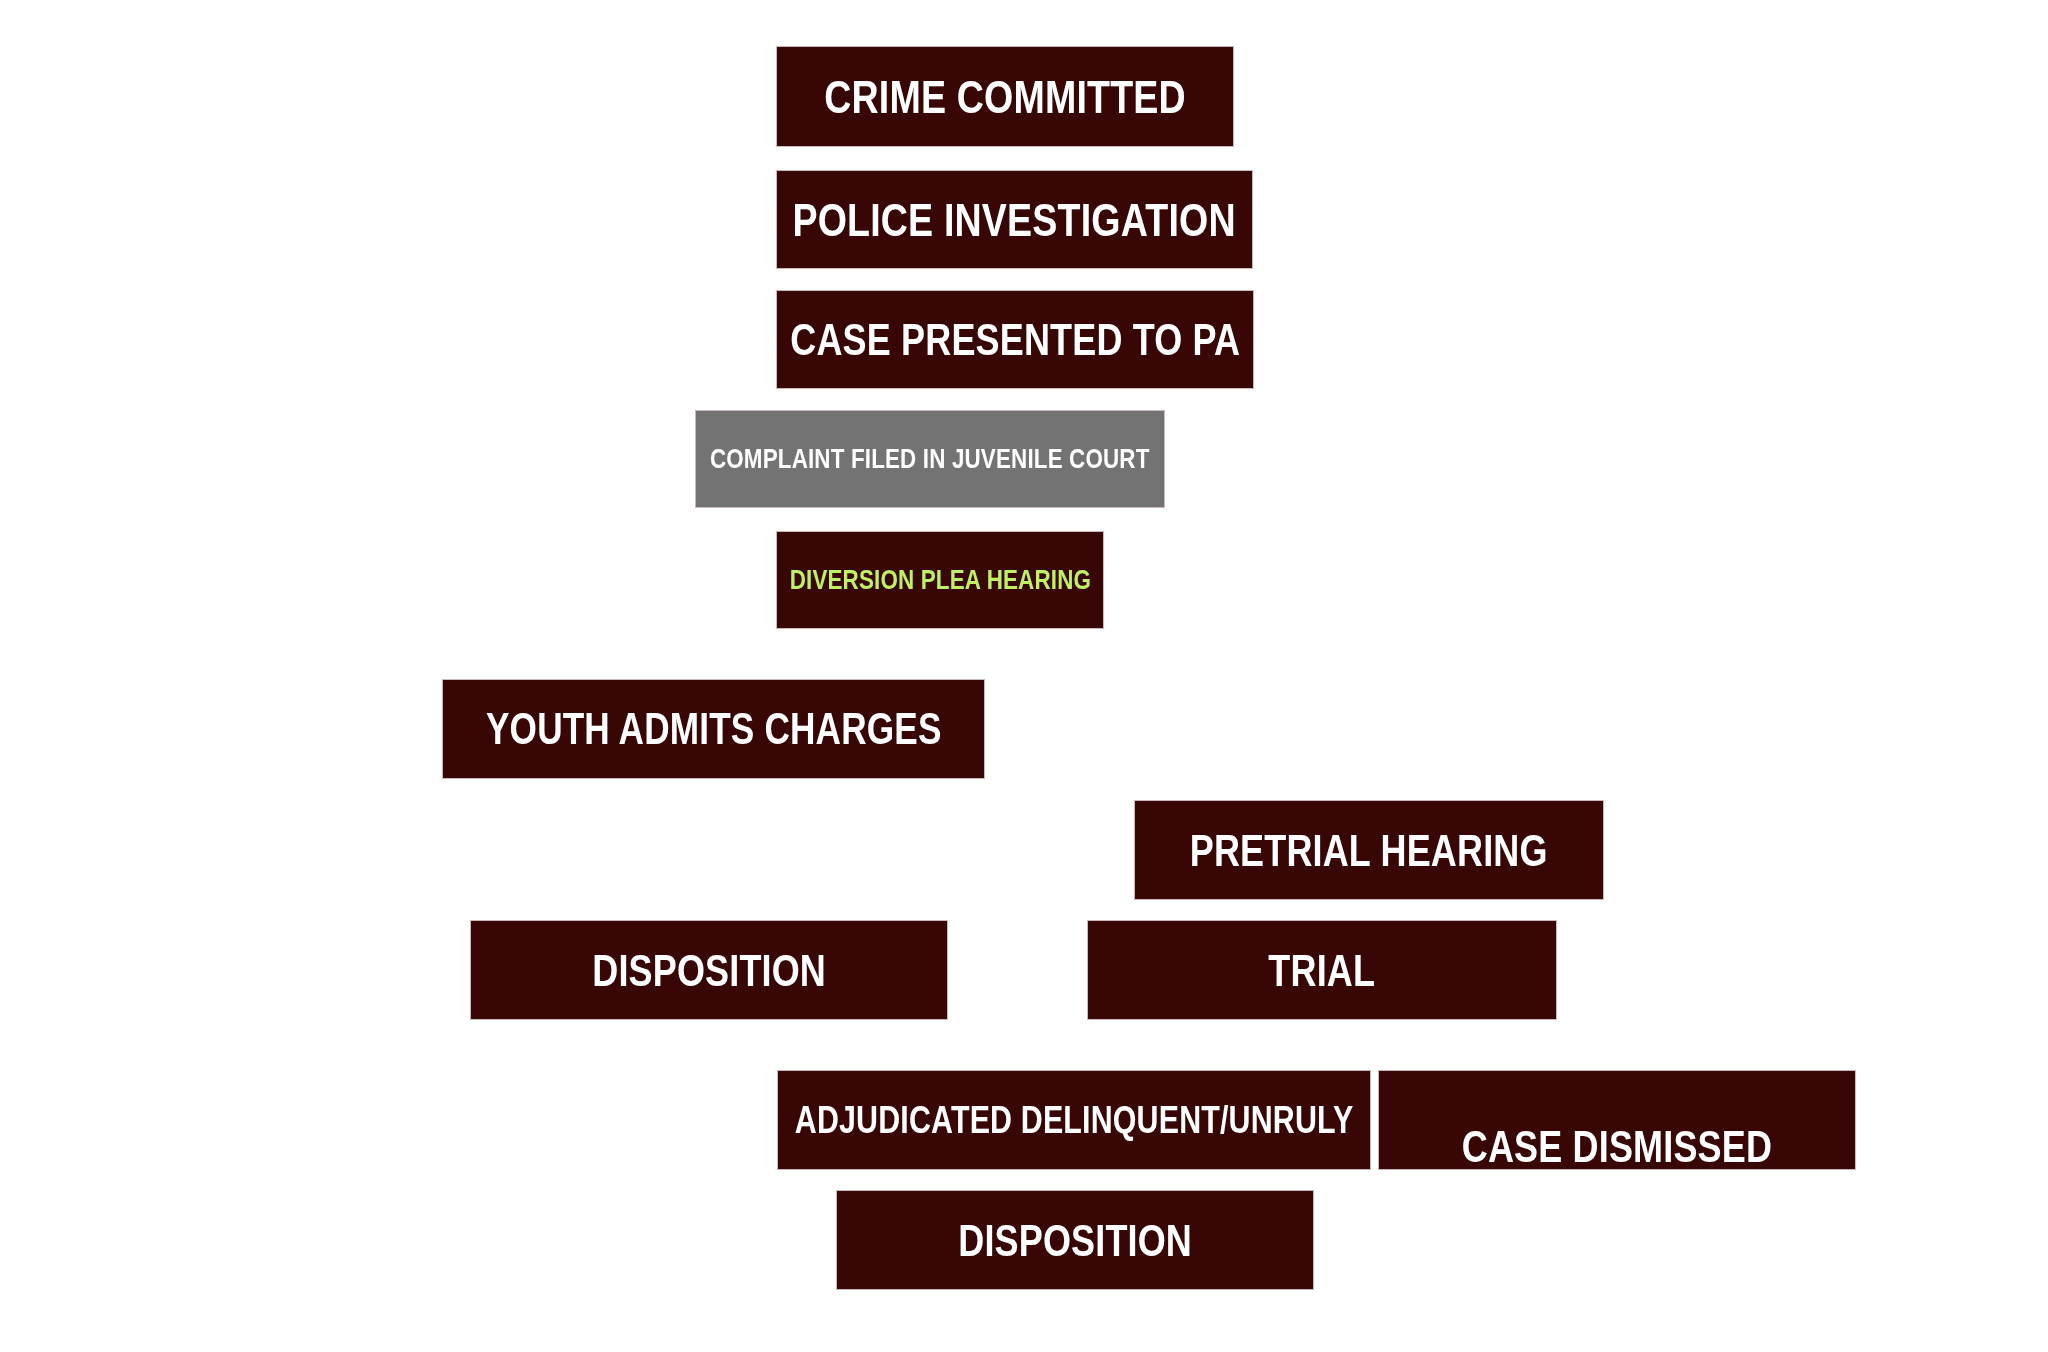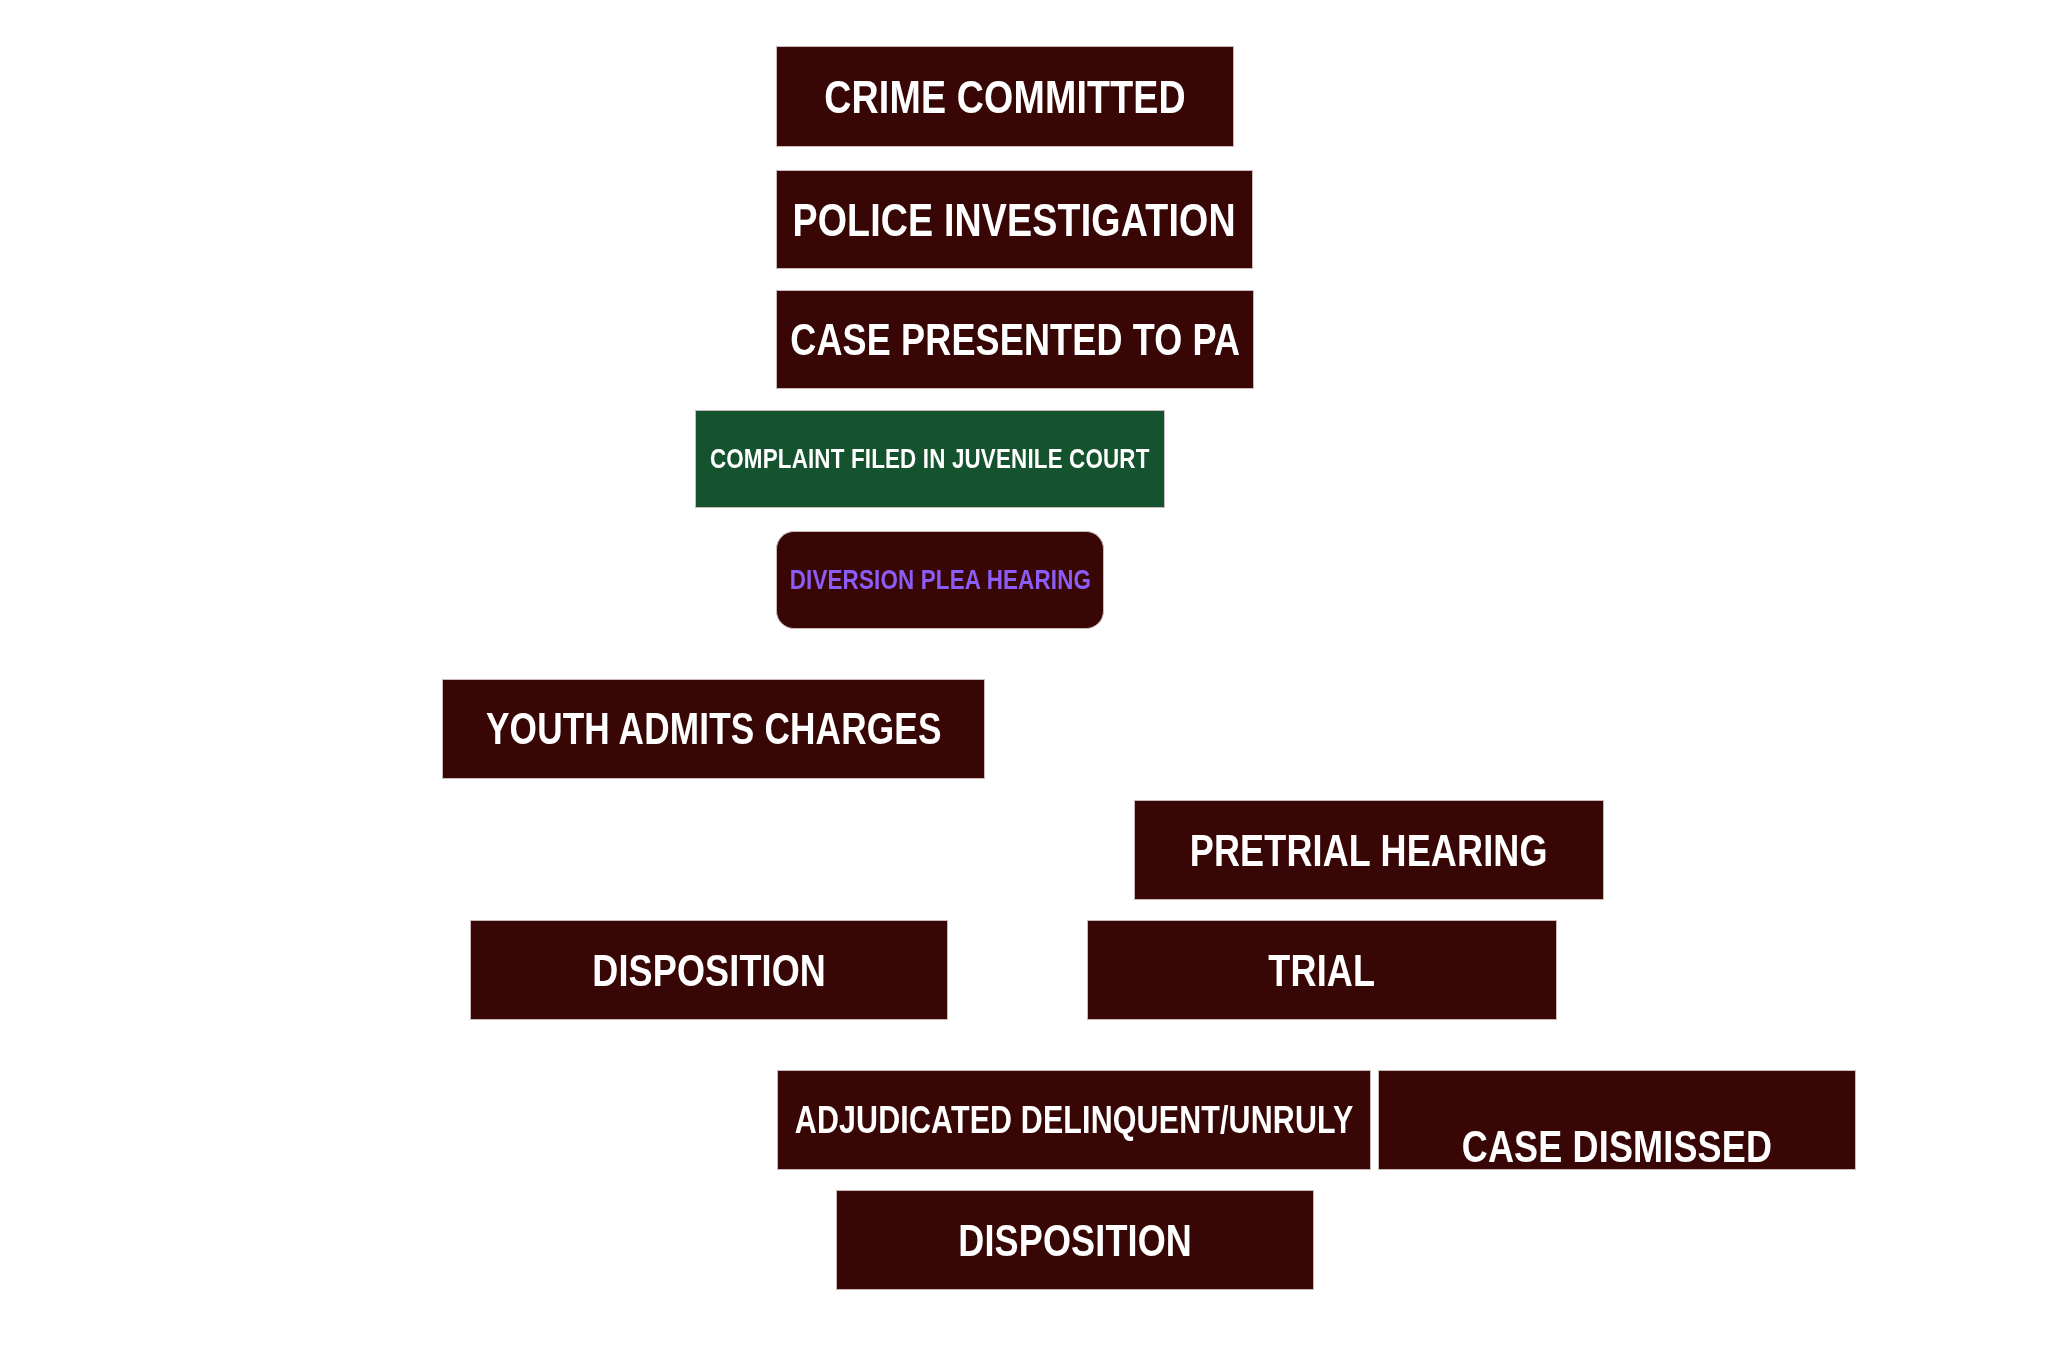--- a/index.html
+++ b/index.html
@@ -53,24 +53,24 @@
 <div id="canvas" style="background: rgb(255, 255, 255);">
     <div class="node fs-lg" style="left: 776px; top: 46px; width: 458px; height: 101px; background: rgb(57, 6, 6); border-color: rgb(201, 185, 185); color: rgb(255, 255, 255);">
       <span class="label">CRIME COMMITTED</span>
     </div>
     <div class="node fs-lg" style="left: 776px; top: 170px; width: 477px; height: 99px; background: rgb(57, 6, 6); border-color: rgb(201, 185, 185); color: rgb(255, 255, 255);">
       <span class="label">POLICE INVESTIGATION</span>
     </div>
     <div class="node fs-lg" style="left: 776px; top: 290px; width: 478px; height: 99px; background: rgb(57, 6, 6); border-color: rgb(201, 185, 185); color: rgb(255, 255, 255);">
       <span class="label" style="font-size: 45px;">CASE PRESENTED TO PA</span>
     </div>
-    <div class="node fs-md" style="left: 695px; top: 410px; width: 470px; height: 98px; background: #14532d; border-color: rgb(201, 185, 185); color: rgb(255, 255, 255);">
+    <div class="node fs-md" style="left: 695px; top: 410px; width: 470px; height: 98px; background: #737373; border-color: rgb(201, 185, 185); color: rgb(255, 255, 255);">
       <span class="label" style="font-size: 28px;">COMPLAINT FILED IN JUVENILE COURT</span>
     </div>
-    <div class="node fs-md" style="left: 776px; top: 531px; width: 328px; height: 98px; background: rgb(57, 6, 6); border-color: rgb(201, 185, 185); color: #8b5cf6; border-radius: 18px;">
+    <div class="node fs-md" style="left: 776px; top: 531px; width: 328px; height: 98px; background: rgb(57, 6, 6); border-color: rgb(201, 185, 185); color: #bef264;">
       <span class="label" style="font-size: 28px;">DIVERSION PLEA HEARING</span>
     </div>
     <div class="node fs-md" style="left: 442px; top: 679px; width: 543px; height: 100px; background: rgb(57, 6, 6); border-color: rgb(201, 185, 185); color: rgb(255, 255, 255);">
       <span class="label" style="font-size: 44px;">YOUTH ADMITS CHARGES</span>
     </div>
     <div class="node fs-md" style="left: 1087px; top: 800px; width: 470px; height: 100px; background: rgb(57, 6, 6); border-color: rgb(201, 185, 185); color: rgb(255, 255, 255); margin-left: 47px;">
       <span class="label">PRETRIAL HEARING</span>
     </div>
     <div class="node fs-md" style="left: 470px; top: 920px; width: 478px; height: 100px; background: rgb(57, 6, 6); border-color: rgb(201, 185, 185); color: rgb(255, 255, 255);">
       <span class="label">DISPOSITION</span>

